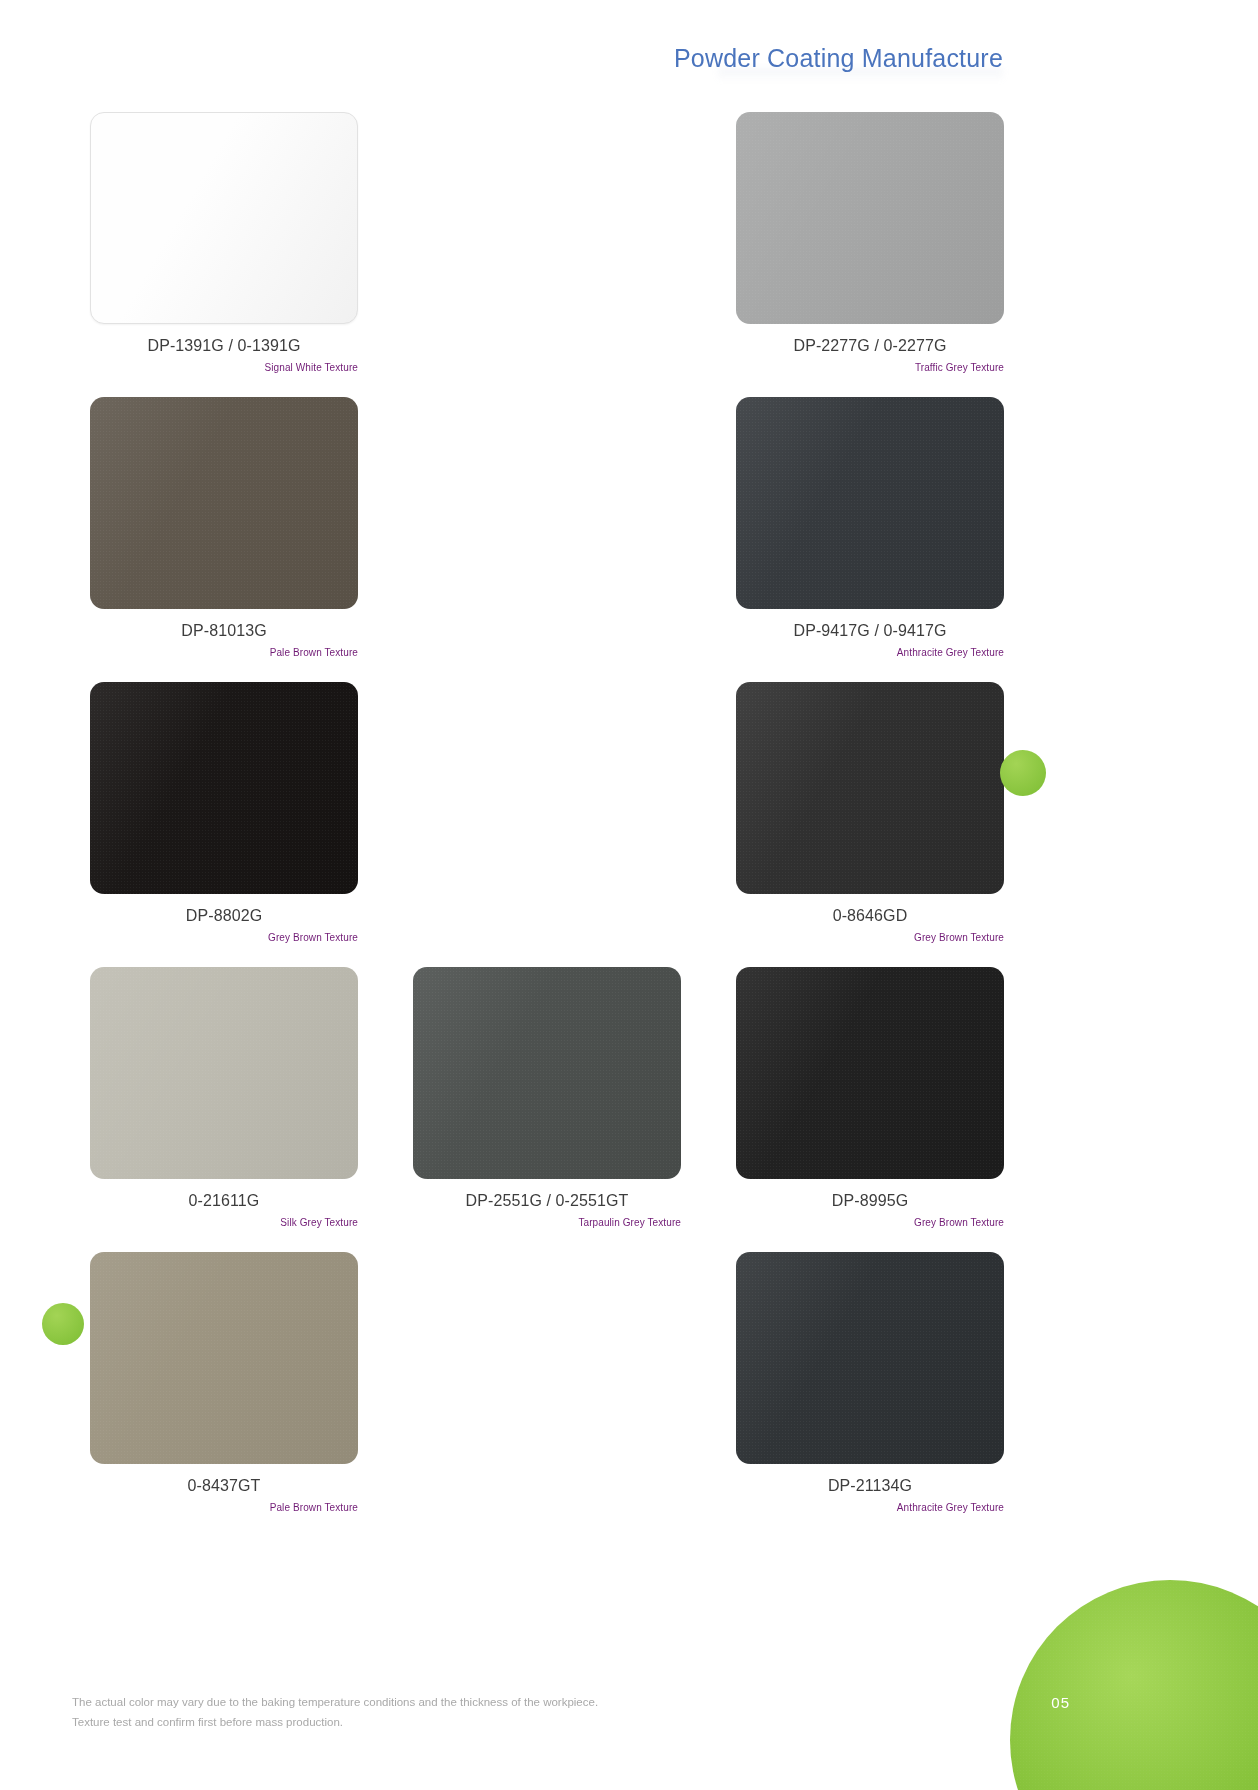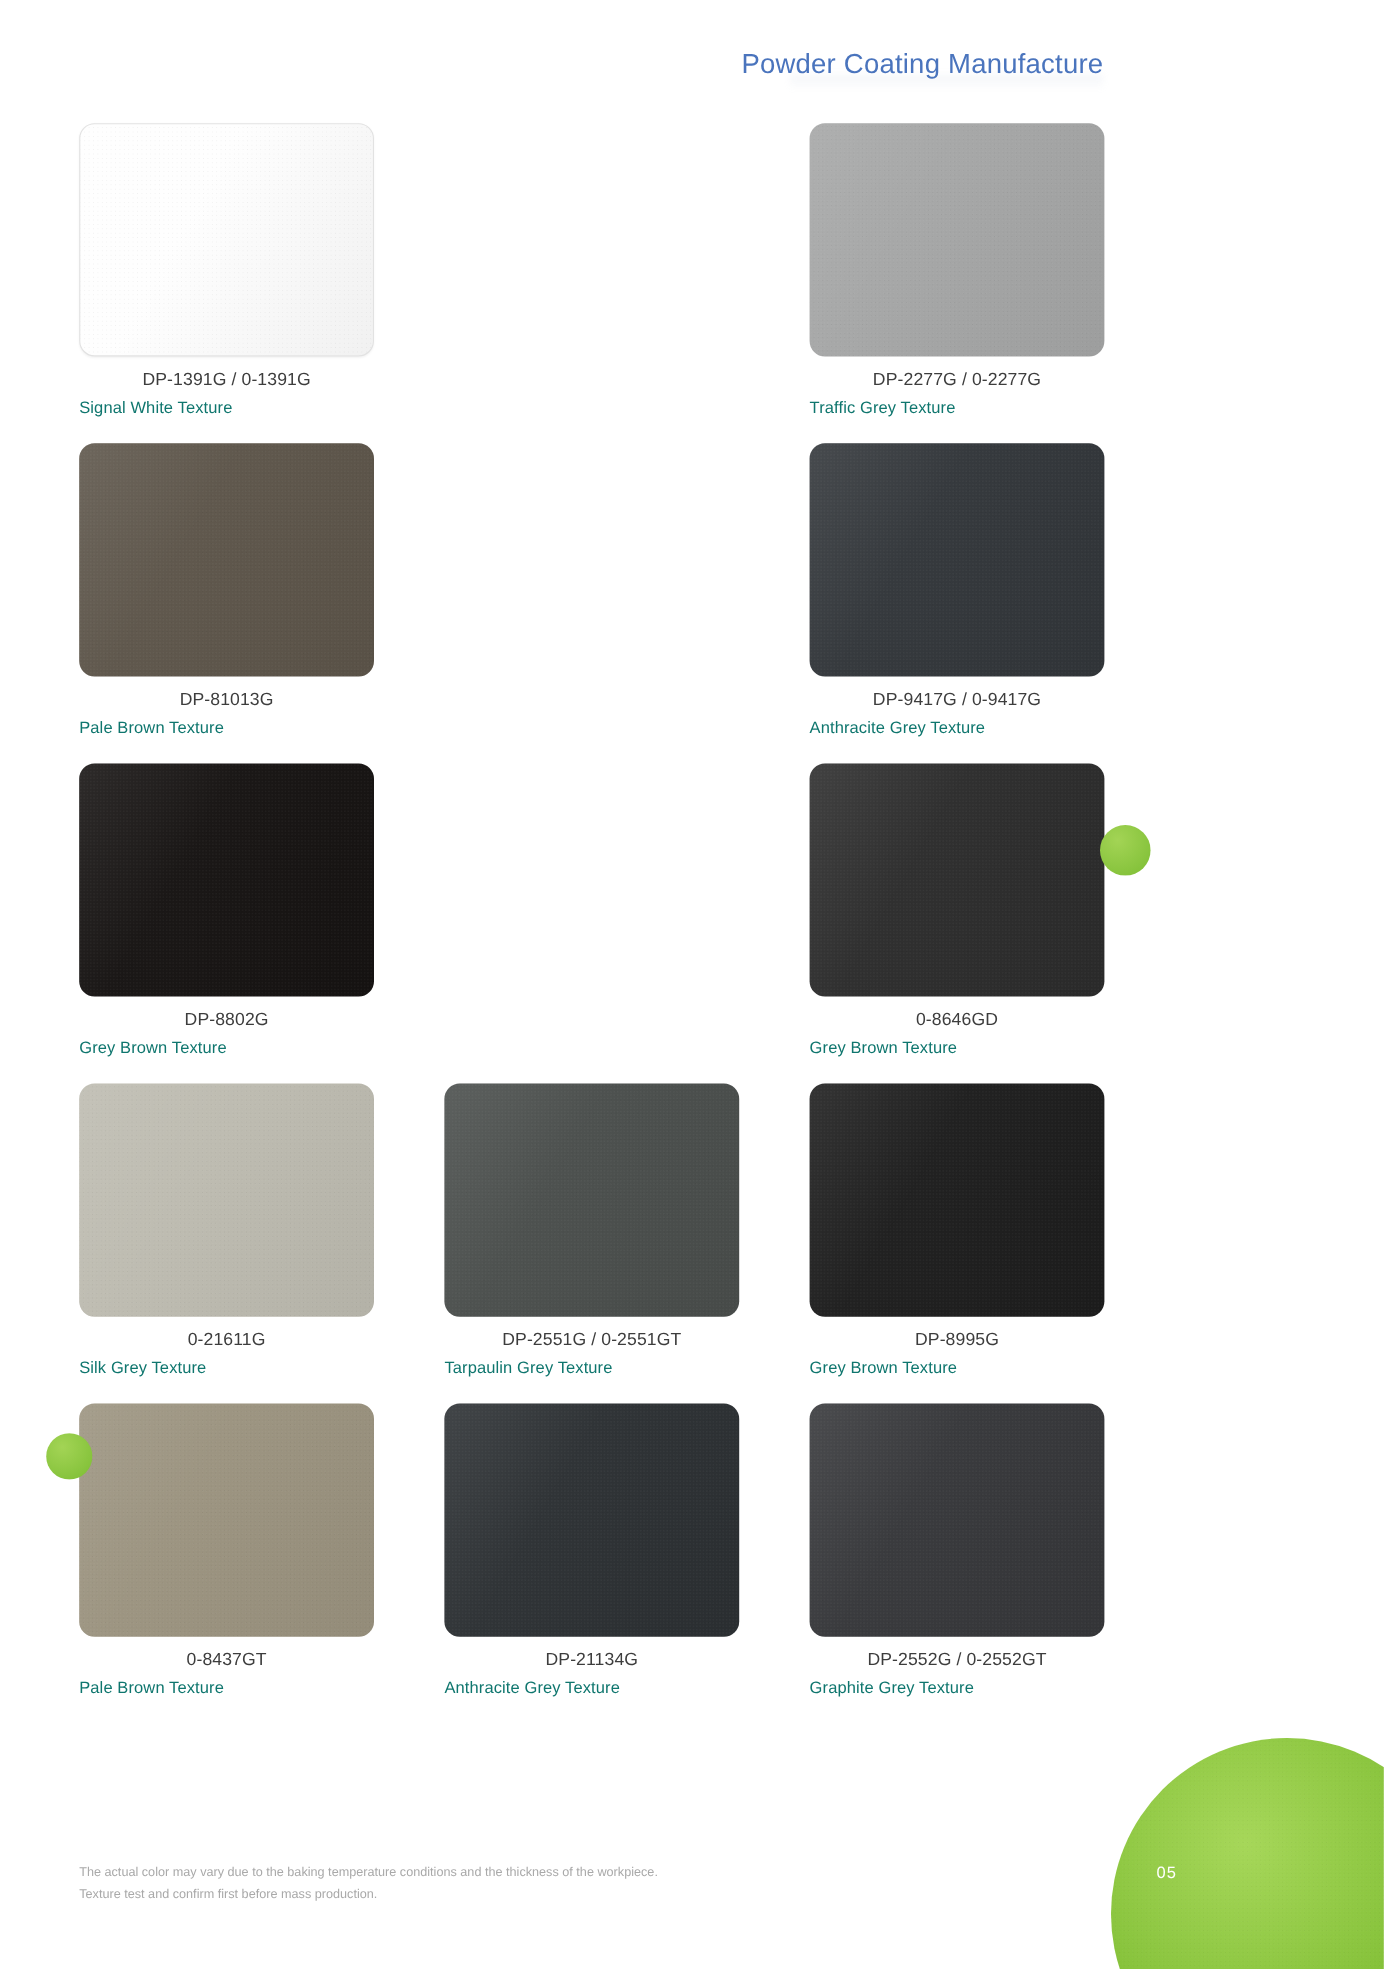--- a/index.html
+++ b/index.html
@@ -52,20 +52,21 @@
     width: 932px;
   }
   .swatch-row {
     display: flex;
     justify-content: space-between;
     margin-bottom: 24px;
   }
   .swatch-cell {
     width: 268px;
     position: relative;
+    margin-left: 18px;
   }
   .swatch-chip {
     width: 268px;
     height: 212px;
     border-radius: 14px;
     position: relative;
     overflow: hidden;
   }
   .swatch-chip.outline {
     border: 1px solid #e2e2e2;
@@ -91,24 +92,24 @@
     background: linear-gradient(120deg, rgba(255,255,255,0.10) 0%, rgba(255,255,255,0.02) 38%, rgba(0,0,0,0.05) 100%);
   }
   .swatch-code {
     text-align: center;
     margin-top: 13px;
     font-size: 16px;
     color: #3d3d3d;
     letter-spacing: .1px;
   }
   .swatch-name {
-    text-align: left;
+    text-align: right;
     margin-top: 7px;
-    font-size: 15px;
-    color: #0f766e;
+    font-size: 10px;
+    color: #701a75;
     letter-spacing: .1px;
   }
 
   
   .green-dot {
     position: absolute;
     border-radius: 50%;
     background: #8cc63f;
     background-image: radial-gradient(circle at 35% 30%, #a3d455, #7cbd33);
   }
@@ -255,28 +256,20 @@
         <div class="swatch-name">Pale Brown Texture</div>
       </div>
       <div class="swatch-cell">
         <div class="swatch-chip" style="background: rgb(44, 48, 51);">
           <div class="tex"></div>
           <div class="sheen"></div>
         </div>
         <div class="swatch-code">DP-21134G</div>
         <div class="swatch-name">Anthracite Grey Texture</div>
       </div>
-      <div class="swatch-cell">
-        <div class="swatch-chip" style="background: rgb(54, 55, 58);">
-          <div class="tex"></div>
-          <div class="sheen"></div>
-        </div>
-        <div class="swatch-code">DP-2552G / 0-2552GT</div>
-        <div class="swatch-name">Graphite Grey Texture</div>
-      </div>
     </div>
   </div>
 
 <div class="green-dot right"></div>
 <div class="green-dot left"></div>
 
 <div class="footer-note">
   <div>The actual color may vary due to the baking temperature conditions and the thickness of the workpiece.</div>
   <div>Texture test and confirm first before mass production.</div>
 </div>

